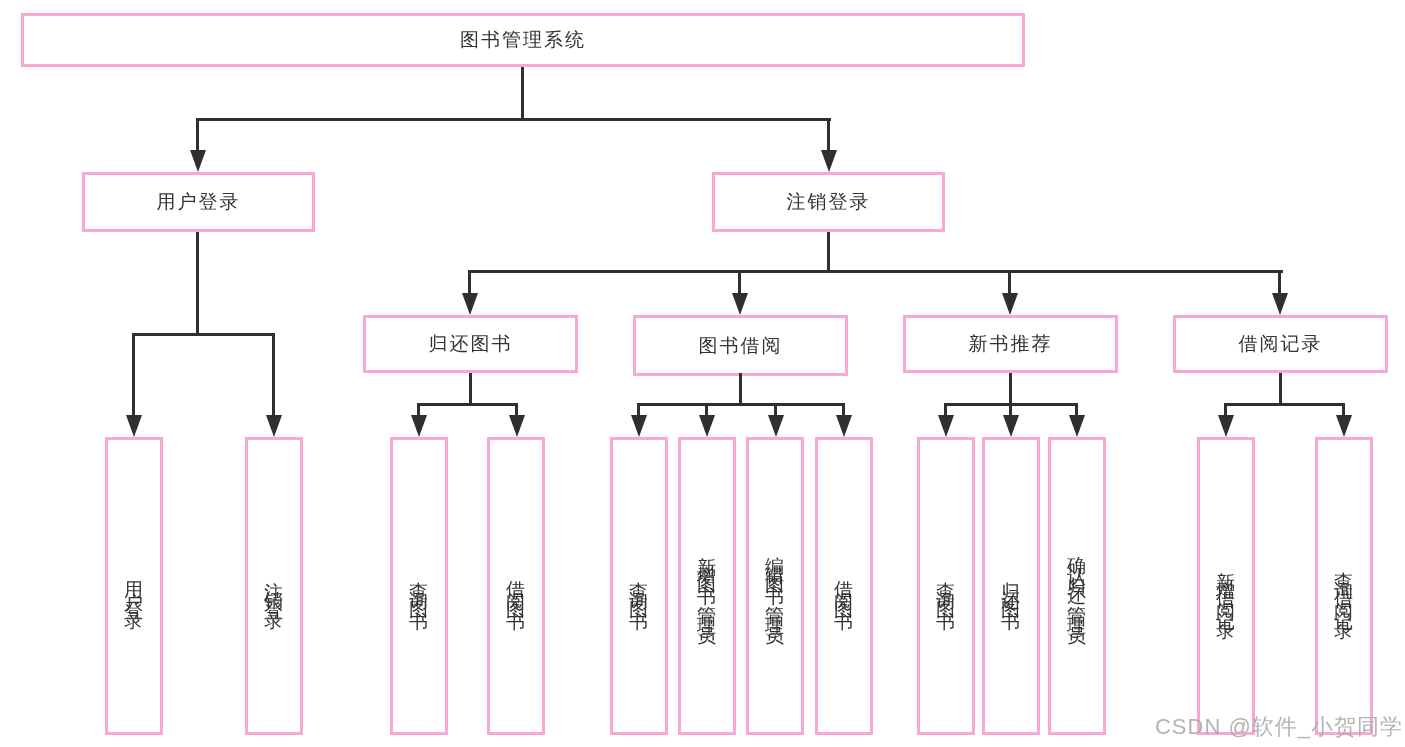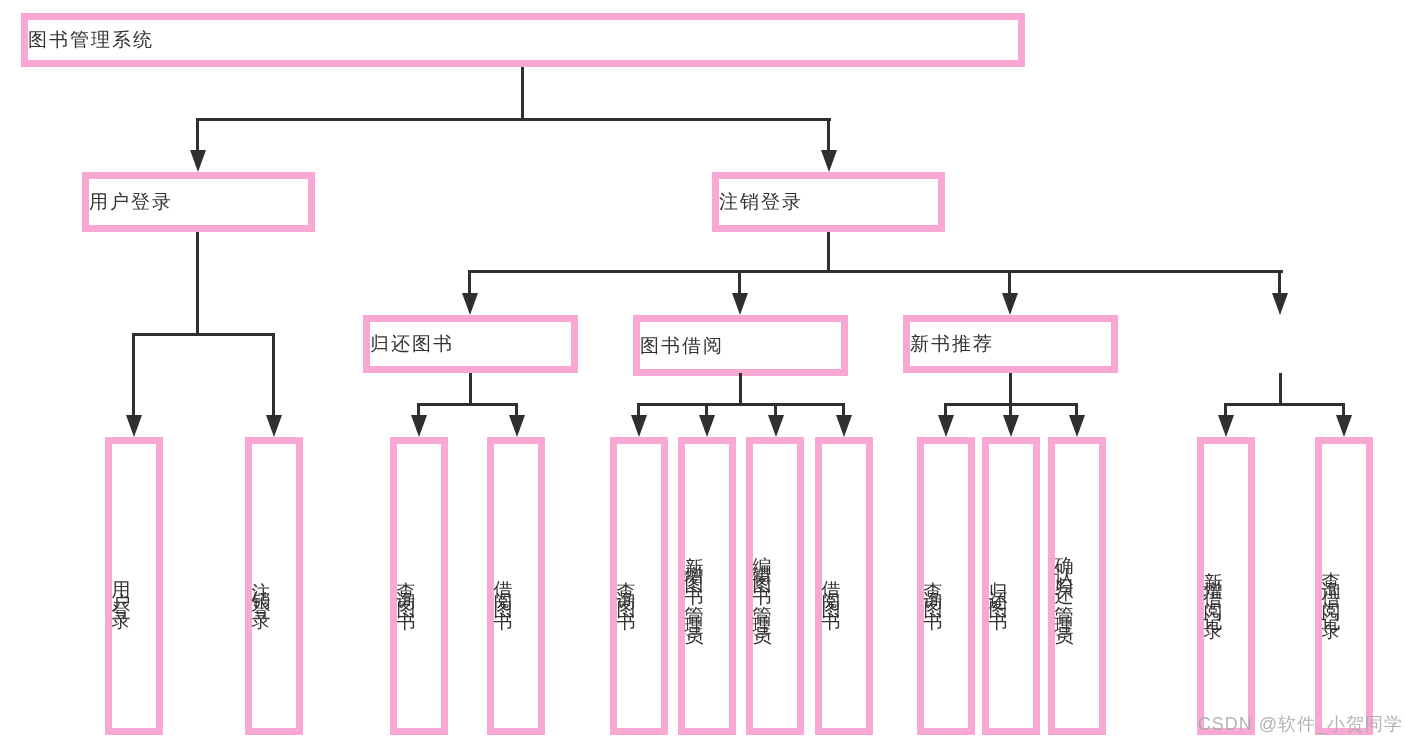--- a/index.html
+++ b/index.html
@@ -1,37 +1,37 @@
 <!DOCTYPE html>
 <html><head>
 <meta charset="utf-8">
 <style>
   html,body{margin:0;padding:0;background:#ffffff;}
   .stage{
     position:relative;width:1405px;height:747px;background:#ffffff;overflow:hidden;
     font-family:"Liberation Sans","DejaVu Sans",sans-serif;color:#333333;
   }
   .box{
-    position:absolute;box-sizing:border-box;border:7px solid #f9a8d4;background:#ffffff;
-    display:flex;align-items:center;justify-content:flex-start;
+    position:absolute;box-sizing:border-box;border:3px solid #f9a8d4;background:#ffffff;
+    display:flex;align-items:center;justify-content:center;
   }
   .hlabel{font-size:19px;letter-spacing:2px;color:#333333;white-space:nowrap;}
   .vlabel{
     writing-mode:vertical-rl;text-orientation:mixed;
     font-size:19px;letter-spacing:10px;line-height:1;color:#333333;
   }
   .vline,.hline{position:absolute;background:#2f2f2f;}
   .arrow{
     position:absolute;width:0;height:0;
     border-left:8px solid transparent;border-right:8px solid transparent;
     border-top:22px solid #2f2f2f;
   }
   .watermark{
     position:absolute;right:2px;top:712px;z-index:10;
-    font-size:18px;letter-spacing:1px;color:rgba(168,168,168,0.88);white-space:nowrap;
+    font-size:22px;letter-spacing:1px;color:rgba(168,168,168,0.88);white-space:nowrap;
   }
 </style>
 </head>
 <body>
 
 <div class="stage">
 
   <div class="box" style="left:21px;top:13px;width:1004px;height:54px">
     <span class="hlabel">图书管理系统</span>
   </div>
@@ -69,20 +69,23 @@
   <div class="arrow" style="left:1272px;top:293px"></div>
 
   <div class="box" style="left:363px;top:315px;width:215px;height:58px">
     <span class="hlabel">归还图书</span>
   </div>
   <div class="box" style="left:633px;top:315px;width:215px;height:61px">
     <span class="hlabel">图书借阅</span>
   </div>
   <div class="box" style="left:903px;top:315px;width:215px;height:58px">
     <span class="hlabel">新书推荐</span>
+  </div>
+  <div class="box" style="left:1173px;top:315px;width:215px;height:58px">
+    <span class="hlabel">借阅记录</span>
   </div>
 
   <div class="vline" style="left:469px;top:373px;width:3px;height:33px"></div>
   <div class="hline" style="left:417px;top:403px;width:101px;height:3px"></div>
   <div class="vline" style="left:417px;top:403px;width:3px;height:14px"></div>
   <div class="arrow" style="left:411px;top:415px"></div>
   <div class="vline" style="left:515px;top:403px;width:3px;height:14px"></div>
   <div class="arrow" style="left:509px;top:415px"></div>
 
   <div class="vline" style="left:739px;top:373px;width:3px;height:33px"></div>

